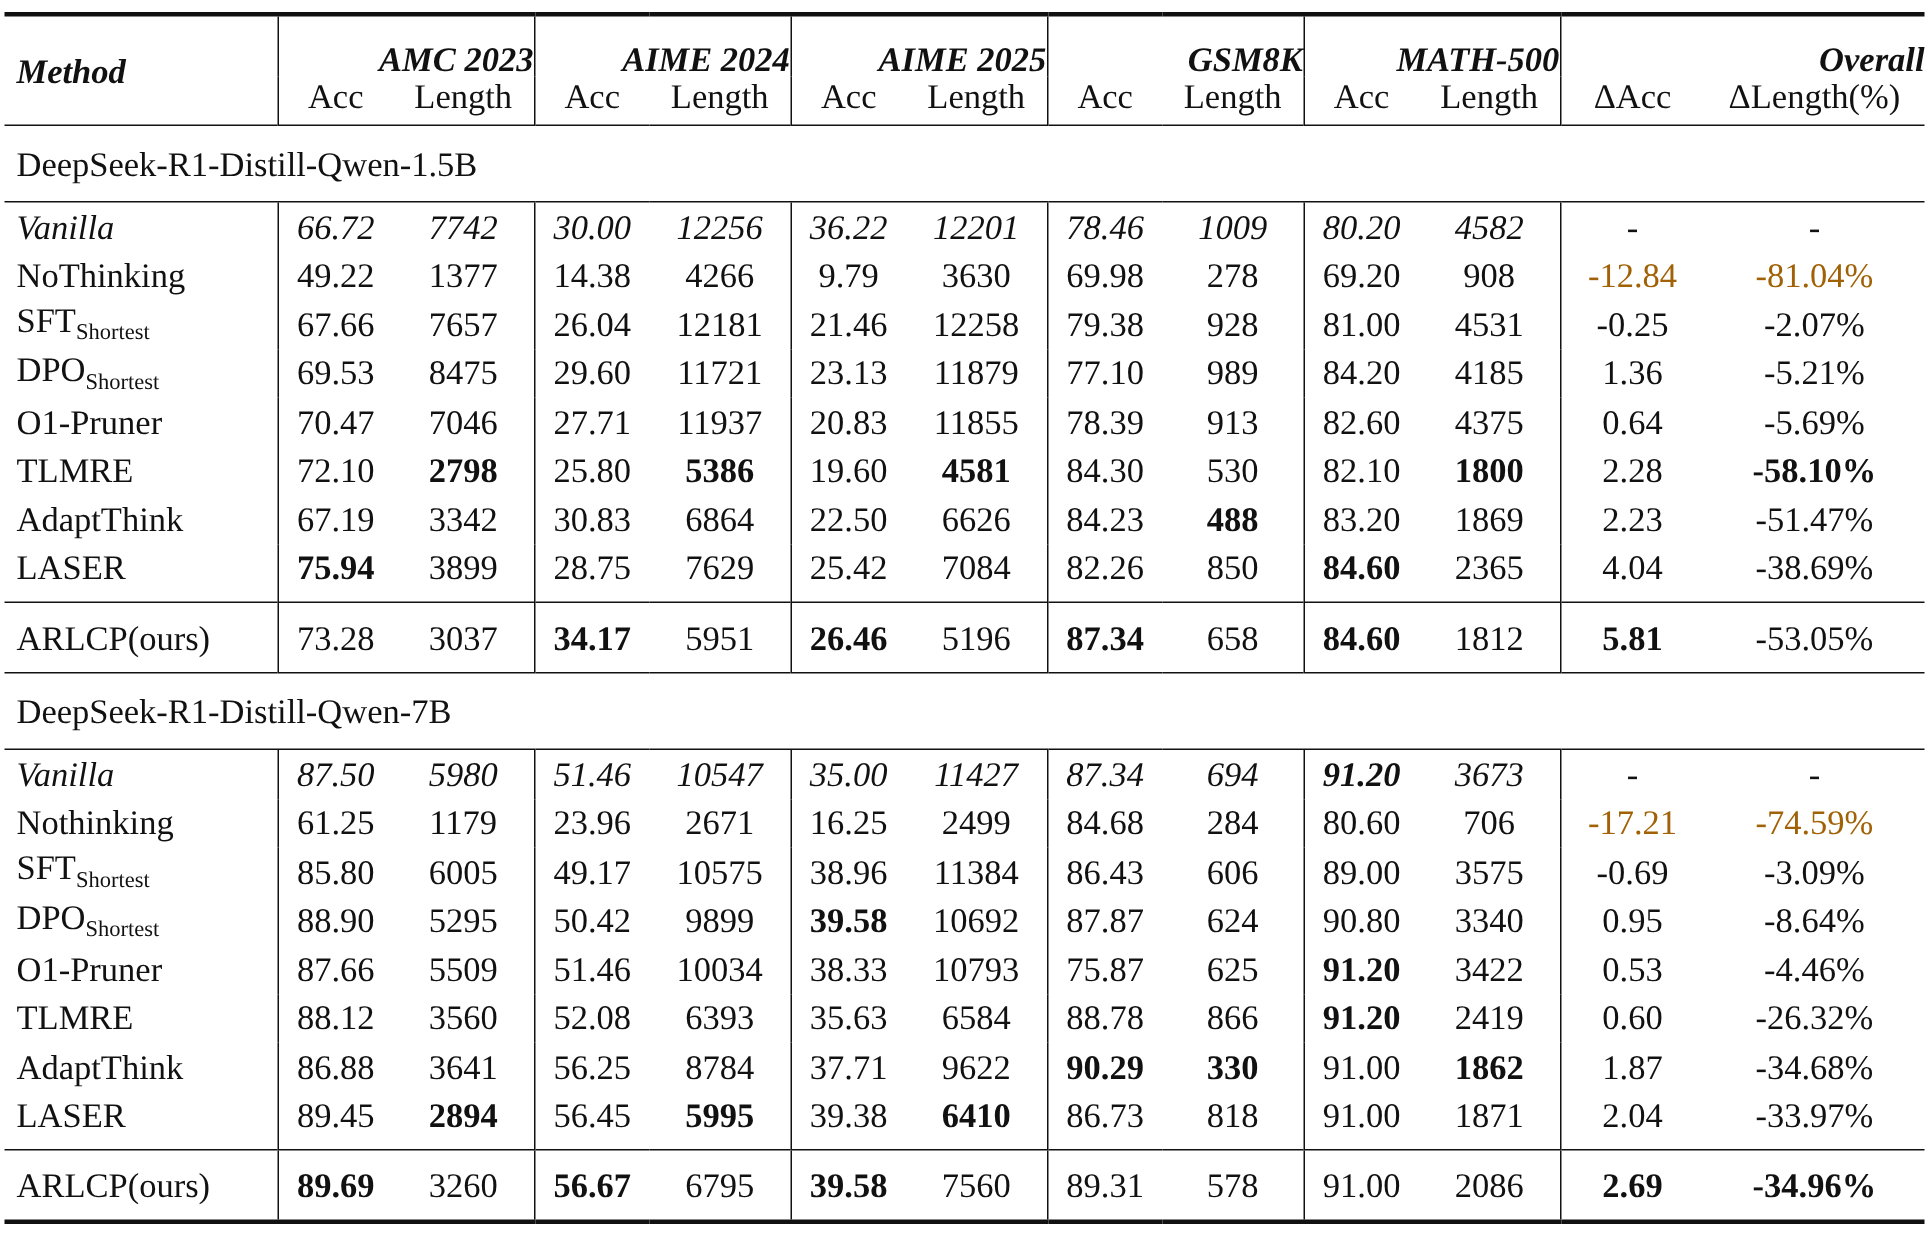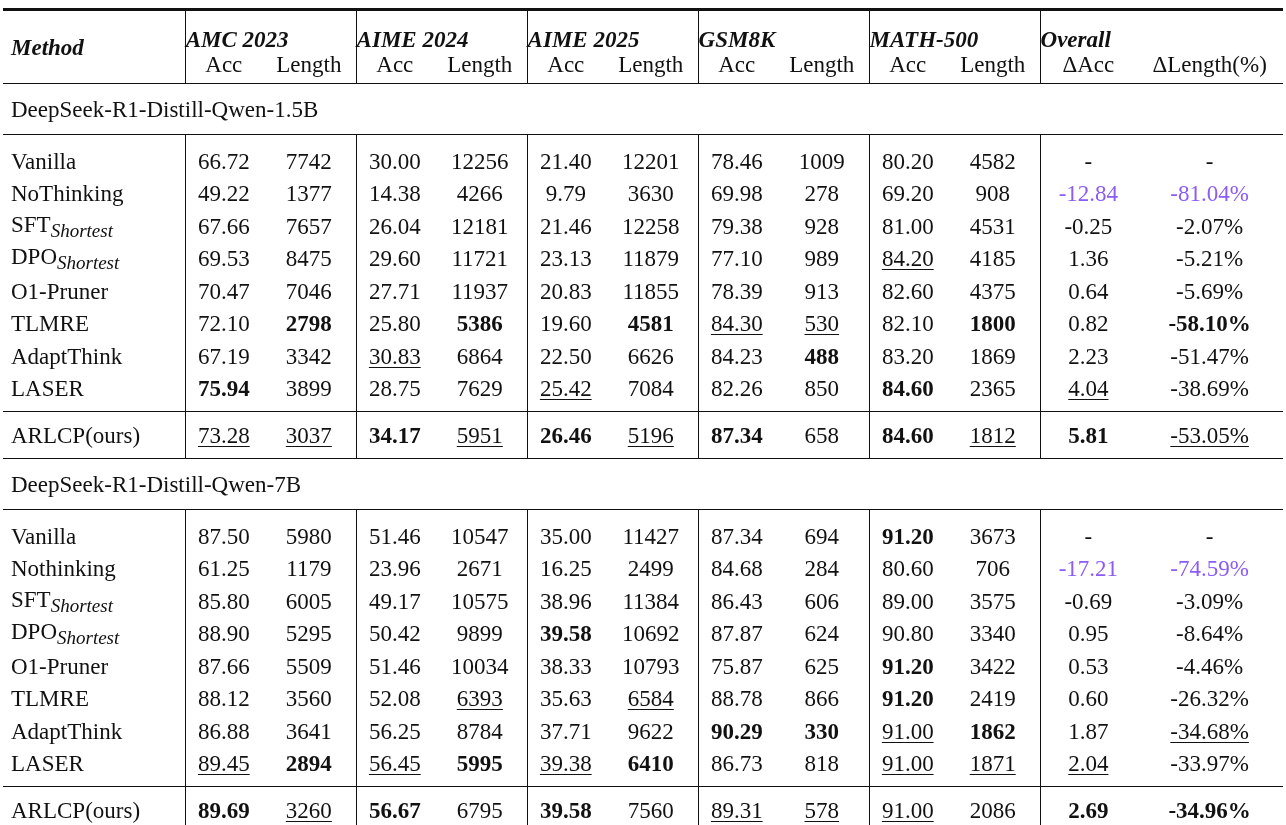--- a/index.html
+++ b/index.html
@@ -13,38 +13,38 @@
     width: 1280px;
     border-collapse: collapse;
     font-size: 23px;
     line-height: 1;
   }
   td, th { padding: 0; white-space: nowrap; font-weight: normal; }
   .rule-top td, .rule-top th { border-top: 3px solid #111; font-style: italic; }
   .rule-mid td { border-top: 1.5px solid #111; }
   .rule-bot td { border-bottom: 3px solid #111; }
   .vl { border-left: 1.2px solid #111; }
-  th.group { font-weight: bold; text-align: left; height: 34px; padding-top: 6px; vertical-align: bottom; }
+  th.group { font-weight: bold; text-align: right; height: 34px; padding-top: 6px; vertical-align: bottom; }
   th.sub { text-align: center; height: 30px; vertical-align: top; padding-top: 2px; margin-left: 47px; }
   th.method { font-weight: bold; text-align: left; padding-left: 8px; vertical-align: middle; }
   td.section {
     text-align: left; padding-left: 8px;
     height: 50px; vertical-align: middle;
   }
   td.name { text-align: left; padding-left: 8px; }
   td.num { text-align: center; }
   tr.datarow td { height: 32.5px; }
-  tr.first td { padding-top: 10px; height: 32.5px; }
+  tr.first td { height: 32.5px; font-style: italic; }
   tr.last td { padding-bottom: 6px; }
   tr.ours td { height: 46px; vertical-align: middle; }
   tr.ours td.name { font-weight: normal; }
   .b { font-weight: bold; }
-  .u { text-decoration: underline; text-underline-offset: 3px; text-decoration-thickness: 1px; margin-top: 44px; }
-  .g { color: #8b5cf6; }
-  sub.subscr { font-style: italic; font-size: 19px; vertical-align: -5px; }
+  .u { text-underline-offset: 3px; text-decoration-thickness: 1px; margin-top: 44px; }
+  .g { color: #a16207; }
+  sub.subscr { font-size: 15px; vertical-align: -5px; }
   col.c-method { width: 180px; }
   col.c-acc { width: 76px; }
   col.c-len { width: 93px; }
   col.c-dacc { width: 95px; }
   col.c-dlen { width: 145px; }
 </style>
 </head>
 <body>
 
 <table>
@@ -91,21 +91,21 @@
   <tbody id="table-body">
       <tr class="rule-mid">
         <td class="section" colspan="13">DeepSeek-R1-Distill-Qwen-1.5B</td>
       </tr>
       <tr class="datarow rule-mid first">
         <td class="name"><span>Vanilla</span></td>
         <td class="num vl"><span>66.72</span></td>
         <td class="num"><span>7742</span></td>
         <td class="num vl"><span>30.00</span></td>
         <td class="num"><span>12256</span></td>
-        <td class="num vl"><span>21.40</span></td>
+        <td class="num vl"><span>36.22</span></td>
         <td class="num"><span>12201</span></td>
         <td class="num vl"><span>78.46</span></td>
         <td class="num"><span>1009</span></td>
         <td class="num vl"><span>80.20</span></td>
         <td class="num"><span>4582</span></td>
         <td class="num vl"><span>-</span></td>
         <td class="num"><span>-</span></td>
       </tr>
       <tr class="datarow">
         <td class="name"><span>NoThinking</span></td>
@@ -172,21 +172,21 @@
         <td class="num vl"><span>72.10</span></td>
         <td class="num"><span class="b">2798</span></td>
         <td class="num vl"><span>25.80</span></td>
         <td class="num"><span class="b">5386</span></td>
         <td class="num vl"><span>19.60</span></td>
         <td class="num"><span class="b">4581</span></td>
         <td class="num vl"><span class="u">84.30</span></td>
         <td class="num"><span class="u">530</span></td>
         <td class="num vl"><span>82.10</span></td>
         <td class="num"><span class="b">1800</span></td>
-        <td class="num vl"><span>0.82</span></td>
+        <td class="num vl"><span>2.28</span></td>
         <td class="num"><span class="b">-58.10%</span></td>
       </tr>
       <tr class="datarow">
         <td class="name"><span>AdaptThink</span></td>
         <td class="num vl"><span>67.19</span></td>
         <td class="num"><span>3342</span></td>
         <td class="num vl"><span class="u">30.83</span></td>
         <td class="num"><span>6864</span></td>
         <td class="num vl"><span>22.50</span></td>
         <td class="num"><span>6626</span></td>

